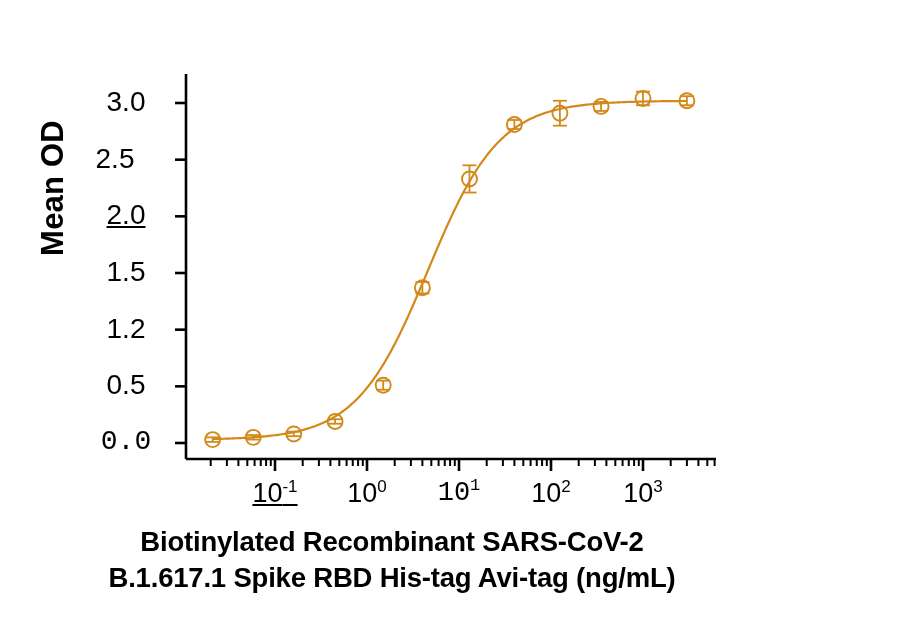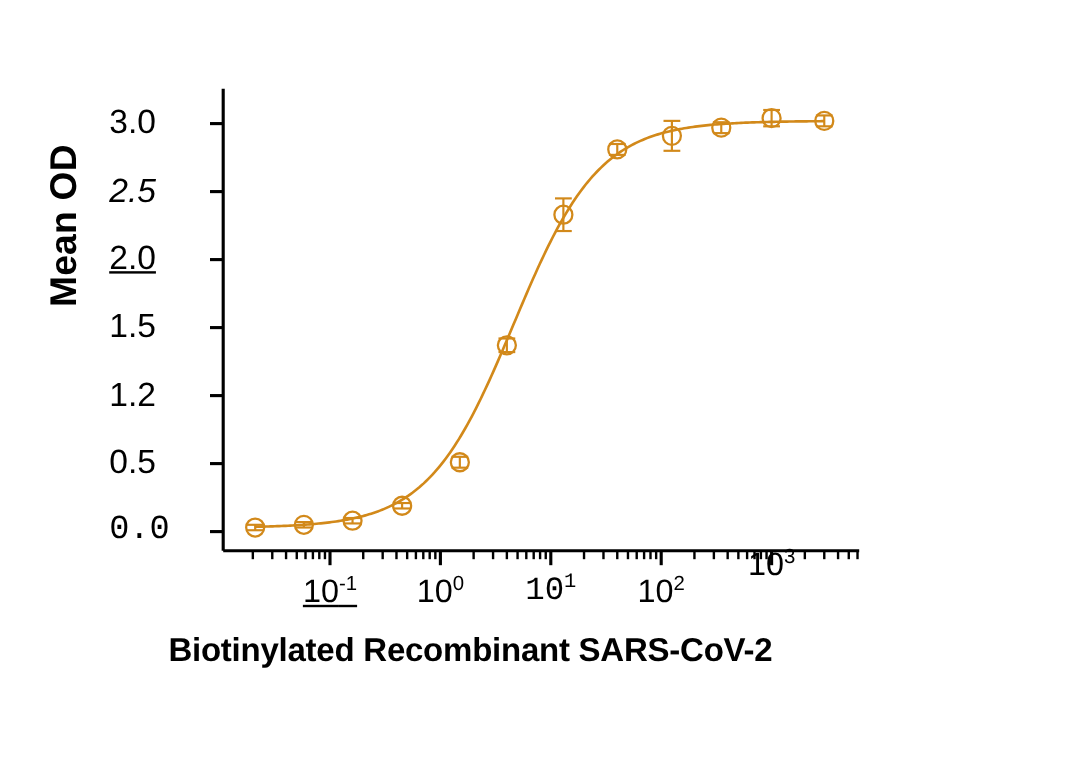--- a/index.html
+++ b/index.html
@@ -21,21 +21,21 @@
   }
 
   .xtitle{
     position:absolute;left:0;top:524px;width:784px;
     text-align:center;font-size:27.5px;font-weight:bold;color:#000;
     line-height:36px;letter-spacing:-.2px;
   }
   .xtitle div{white-space:nowrap;}
 
   .ylabel{
-    position:absolute;width:70px;text-align:left;
+    position:absolute;width:70px;text-align:center;
     font-size:28px;color:#000;line-height:28px;
   }
   .xlabel{
     position:absolute;text-align:center;
     font-size:27px;color:#000;line-height:27px;white-space:nowrap;
   }
   .xlabel sup{font-size:17px;vertical-align:super;line-height:0;}
 
   svg.chart{position:absolute;left:0;top:0;}
 </style>
@@ -165,29 +165,30 @@
           <circle cx="686.895155434209" cy="100.73333333333335" r="7.5" fill="none" stroke="#D2891A" stroke-width="1.9"></circle>
         </g>
     </svg>
 
     <div id="ylabels">
         <div class="ylabel" style="left: 91px; top: 428px; font-family: Liberation Mono, monospace;">0.0</div>
         <div class="ylabel" style="left: 91px; top: 371.333px;">0.5</div>
         <div class="ylabel" style="left: 91px; top: 314.667px;">1.2</div>
         <div class="ylabel" style="left: 91px; top: 258px;">1.5</div>
         <div class="ylabel" style="left: 91px; top: 201.333px; text-decoration: underline;">2.0</div>
-        <div class="ylabel" style="left: 91px; top: 144.667px; font-style: italic;">2.5</div>
+        <div class="ylabel" style="left: 80px; top: 144.667px;">2.5</div>
         <div class="ylabel" style="left: 91px; top: 88px;">3.0</div>
       </div>
     <div id="xlabels">
         <div class="xlabel" style="left: 225px; top: 480px; width: 100px; text-decoration: underline;">10<sup>-1</sup></div>
         <div class="xlabel" style="left: 317px; top: 480px; width: 100px;">10<sup>0</sup></div>
         <div class="xlabel" style="left: 409px; top: 480px; width: 100px; font-family: Liberation Mono, monospace;">10<sup>1</sup></div>
         <div class="xlabel" style="left: 501px; top: 480px; width: 100px;">10<sup>2</sup></div>
-        <div class="xlabel" style="left: 593px; top: 457px; width: 100px;">10<sup>3</sup></div>
+        <div class="xlabel" style="left: 593px; top: 480px; width: 100px;">10<sup>3</sup></div>
       </div>
 
     <div class="xtitle">
       <div>Biotinylated Recombinant SARS-CoV-2</div>
+      <div>B.1.617.1 Spike RBD His-tag Avi-tag (ng/mL)</div>
     </div>
 
   </div>
 </div>
 
 </body></html>

